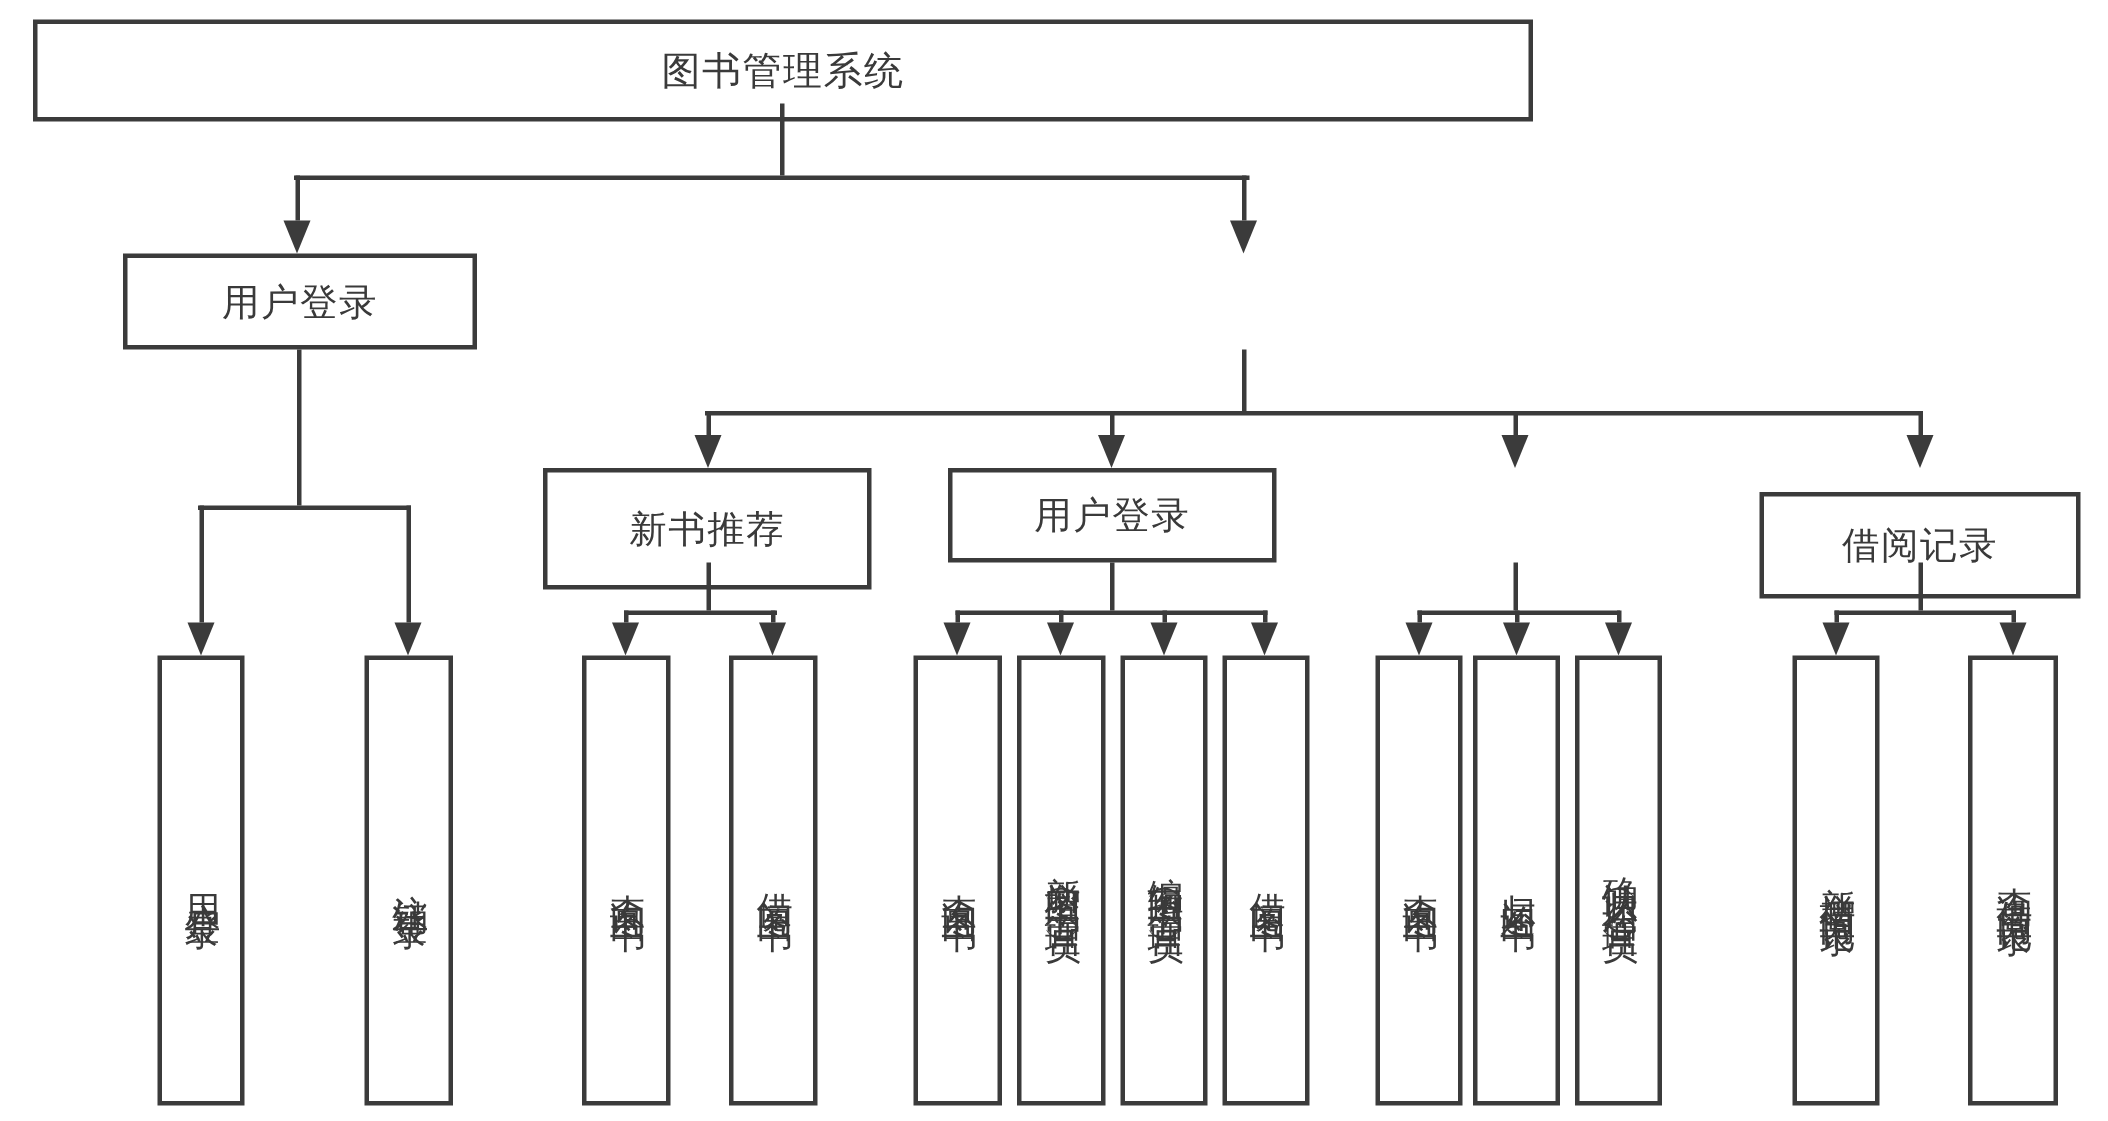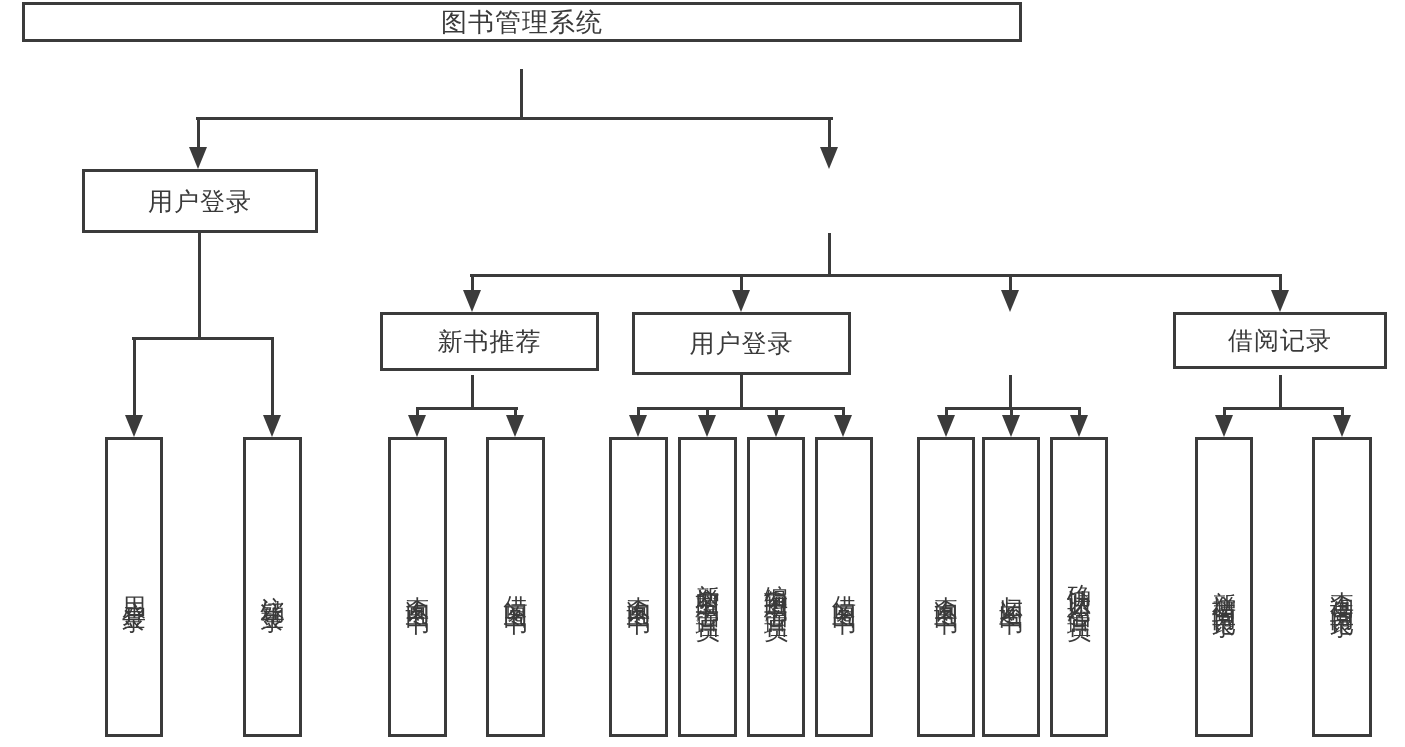--- a/index.html
+++ b/index.html
@@ -38,39 +38,39 @@
   .watermark{
     position:absolute;top:712px;right:12px;z-index:5;
     color:var(--wm);font-size:21px;letter-spacing:1px;white-space:nowrap;
   }
 </style>
 </head>
 <body>
 
 <div class="canvas">
 
-  <div class="node root" style="left:22px;top:2px;width:1000px;height:40px">
+  <div class="node root" style="left:22px;top:13px;width:1000px;height:68px">
     <span>图书管理系统</span>
   </div>
 
   <div class="node" style="left:82px;top:169px;width:236px;height:64px">
     <span>用户登录</span>
   </div>
 
 
-  <div class="node" style="left:380px;top:312px;width:219px;height:59px">
+  <div class="node" style="left:362px;top:312px;width:219px;height:81px">
     <span>新书推荐</span>
   </div>
 
   <div class="node" style="left:632px;top:312px;width:219px;height:63px">
     <span>用户登录</span>
   </div>
 
 
-  <div class="node" style="left:1173px;top:312px;width:214px;height:57px">
+  <div class="node" style="left:1173px;top:328px;width:214px;height:71px">
     <span>借阅记录</span>
   </div>
 
   <div class="vnode" style="left:105px;top:437px;width:58px;height:300px">
     <span>用户登录</span>
   </div>
   <div class="vnode" style="left:243px;top:437px;width:59px;height:300px">
     <span>注销登录</span>
   </div>
 

